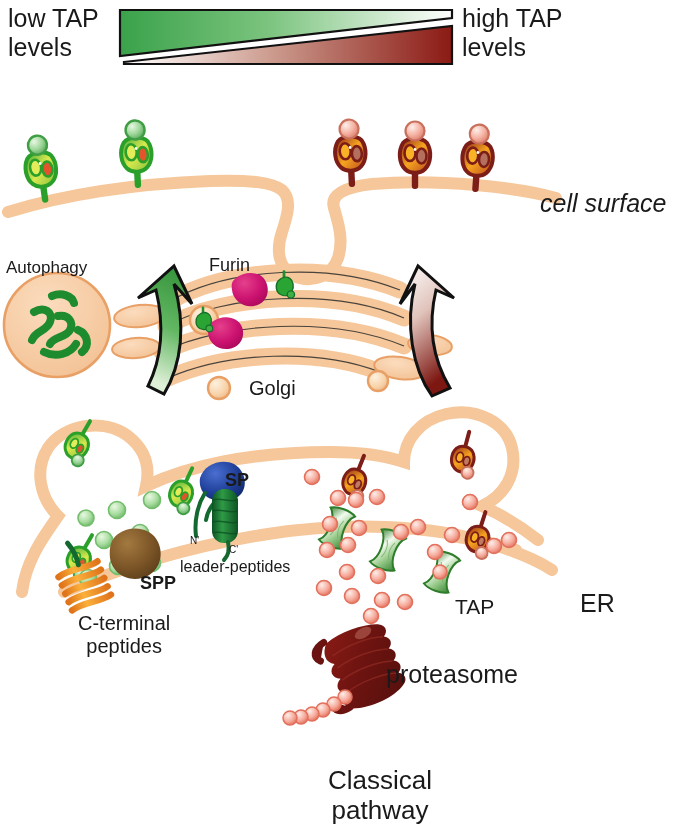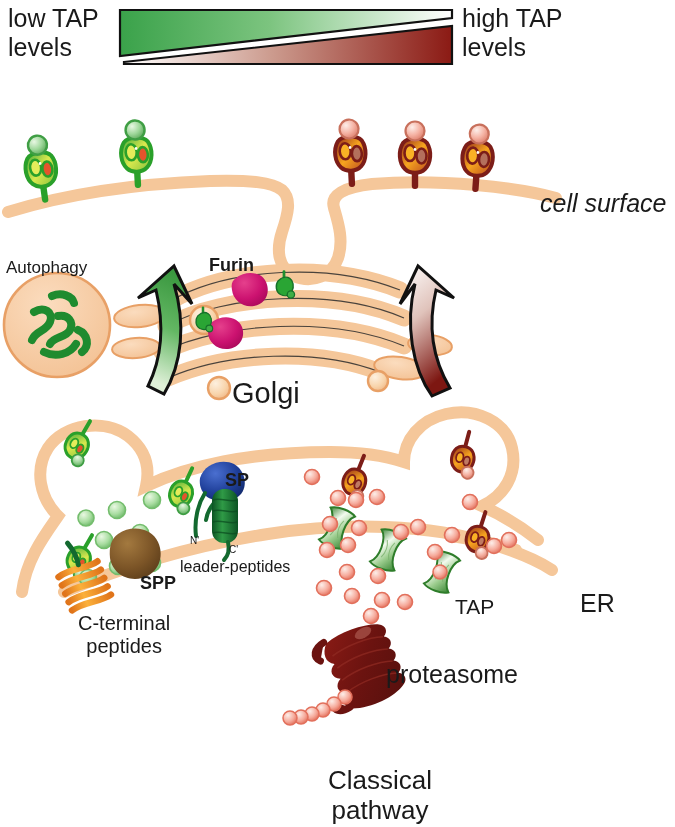--- a/index.html
+++ b/index.html
@@ -8,22 +8,22 @@
     width:675px;height:827px;position:relative;overflow:hidden;
     font-family:"Liberation Sans","DejaVu Sans",sans-serif;
     color:#1a1a1a;
   }
   #figure{position:absolute;inset:0;width:675px;height:800px;}
   .lbl{position:absolute;white-space:pre;line-height:1.14;}
   .lbl-lowtap{left:8px;top:4px;font-size:25px;}
   .lbl-hightap{left:462px;top:4px;font-size:25px;}
   .lbl-cellsurface{left:540px;top:189px;font-size:25px;font-style:italic;}
   .lbl-autophagy{left:6px;top:258px;font-size:17px;}
-  .lbl-furin{left:209px;top:255px;font-size:18px;font-weight:bold;}
-  .lbl-golgi{left:232px;top:377px;font-size:29px;}
+  .lbl-furin{left:209px;top:255px;font-size:18px;font-weight:normal;}
+  .lbl-golgi{left:249px;top:377px;font-size:20px;}
   .lbl-sp{left:225px;top:470px;font-size:18px;font-weight:bold;}
   .lbl-spp{left:140px;top:573px;font-size:18px;font-weight:bold;}
   .lbl-leader{left:180px;top:558px;font-size:16px;}
   .lbl-nterm{left:190px;top:535px;font-size:10px;}
   .lbl-cterm{left:229px;top:544px;font-size:10px;}
   .lbl-cpept{left:78px;top:612px;font-size:20px;text-align:center;}
   .lbl-tap{left:455px;top:595px;font-size:21px;}
   .lbl-er{left:580px;top:545px;font-size:25px;margin-top:44px;}
   .lbl-proteasome{left:386px;top:660px;font-size:25px;}
   .lbl-alt{left:86px;top:758px;font-size:25px;text-align:center;width:150px;}

